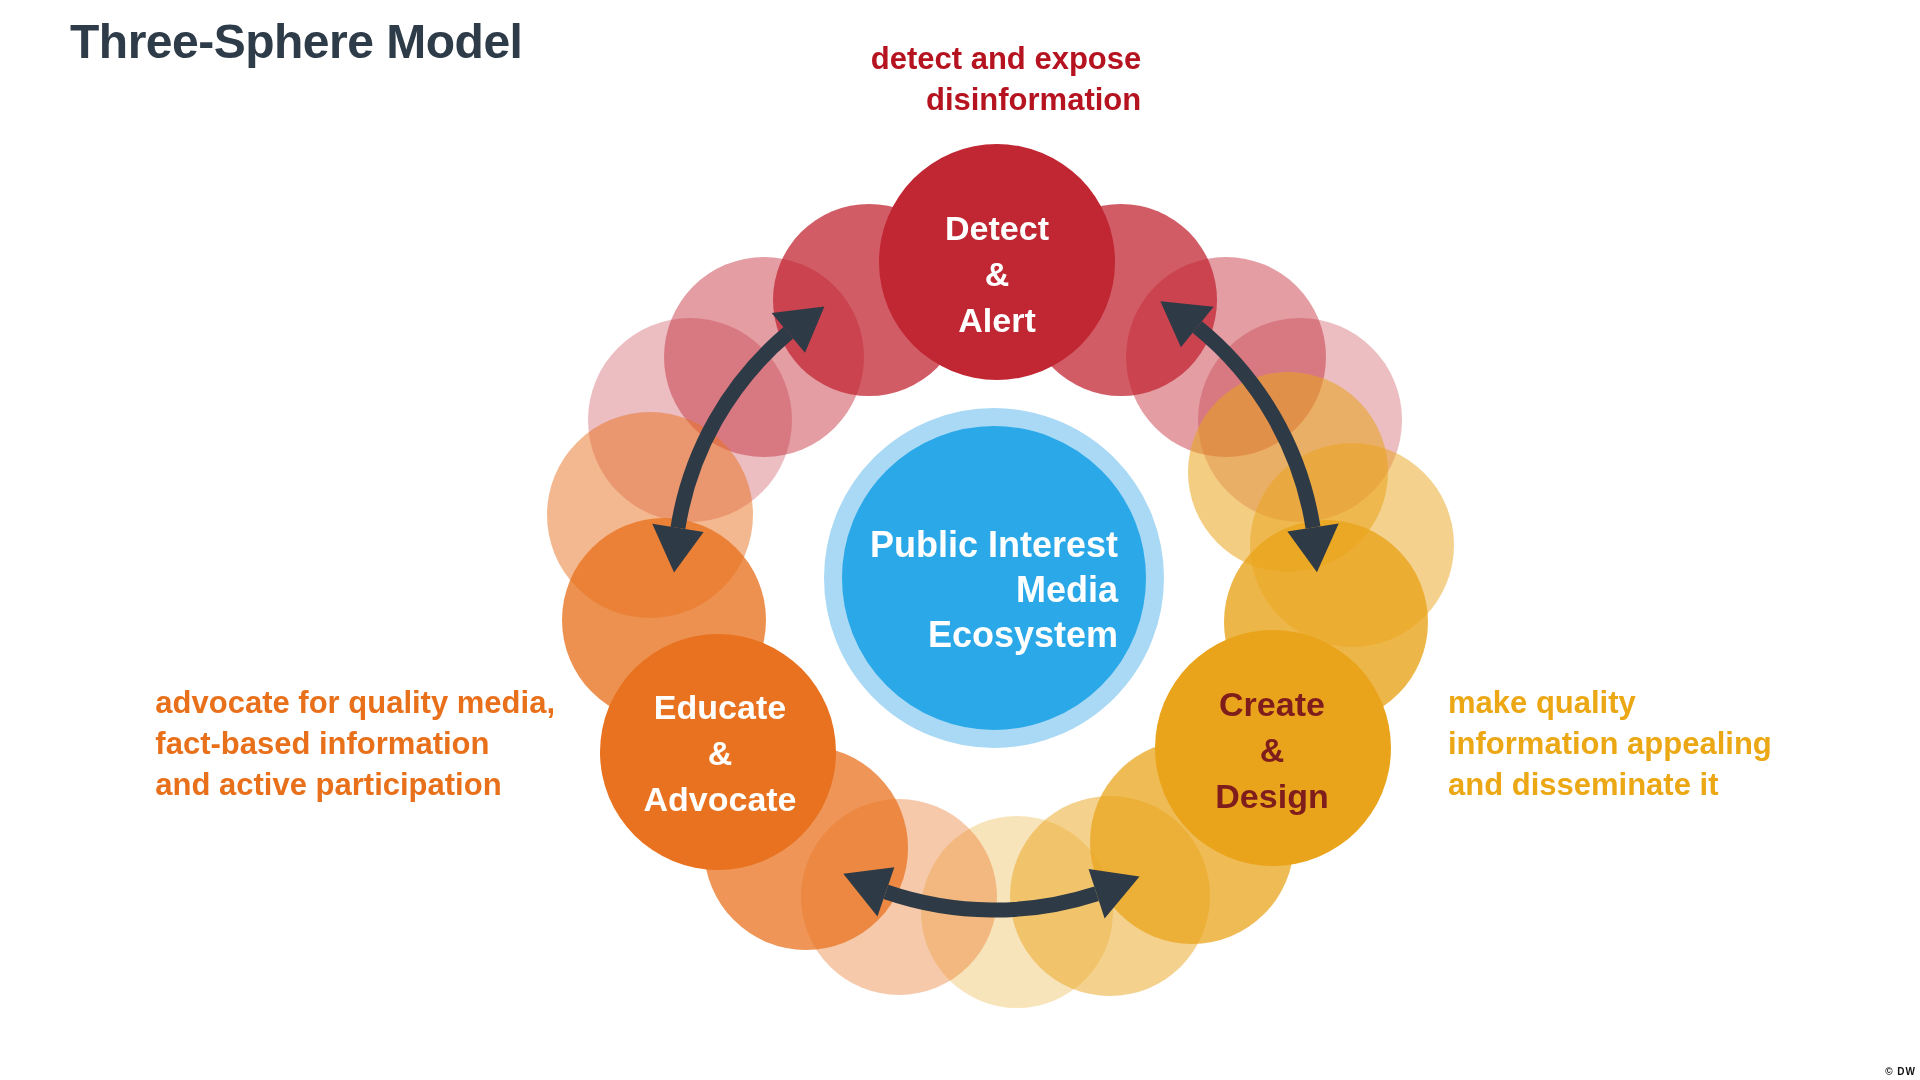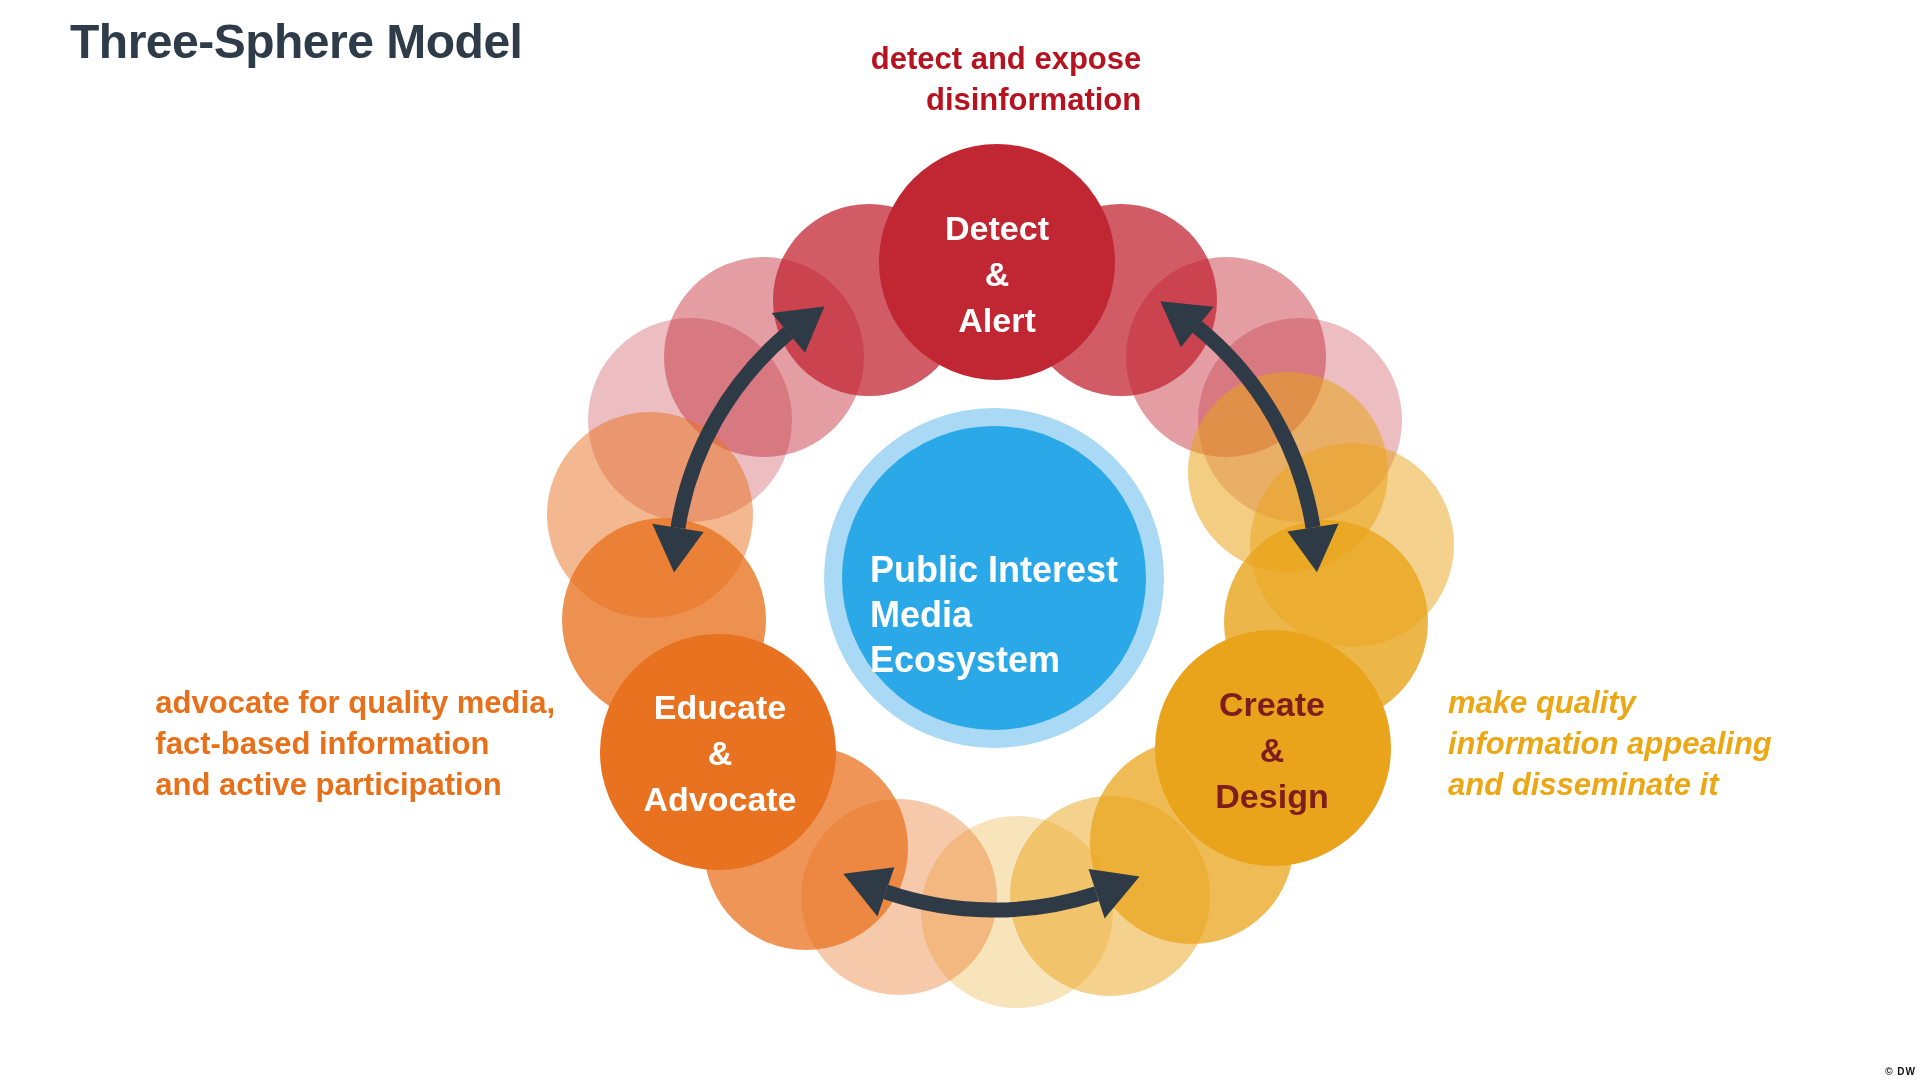--- a/index.html
+++ b/index.html
@@ -11,32 +11,32 @@
   .title{
     position:absolute;left:70px;top:14px;margin:0;
     font-size:48px;font-weight:bold;letter-spacing:-0.5px;
   }
   .ann{
     position:absolute;font-weight:bold;font-size:31px;line-height:41px;
     white-space:pre-line;
   }
   .ann-top{left:1006px;top:38px;transform:translateX(-50%);text-align:right;}
   .ann-left{right:1365px;top:682px;text-align:left;}
-  .ann-right{left:1448px;top:682px;text-align:left;font-style:italic;}
+  .ann-right{left:1448px;top:682px;text-align:left;}
   .sphere-label{
     position:absolute;color:#ffffff;font-weight:bold;font-size:34px;line-height:46px;
     text-align:center;white-space:pre-line;transform:translate(-50%,-50%);
   }
   .label-detect{left:997px;top:274px;}
   .label-create{left:1272px;top:750px;}
   .label-educate{left:720px;top:753px;}
   .center-label{
     position:absolute;left:994px;top:589px;transform:translate(-50%,-50%);
     color:#ffffff;font-weight:bold;font-size:36px;line-height:45px;
-    text-align:left;white-space:pre-line;margin-top:25px;
+    text-align:right;white-space:pre-line;
   }
   .credit{
     position:absolute;right:4px;bottom:3px;font-size:10px;font-weight:bold;
     color:#111111;letter-spacing:1px;
   }
 </style>
 </head>
 <body>
 
 <div class="canvas" style="background: rgb(255, 255, 255);">

